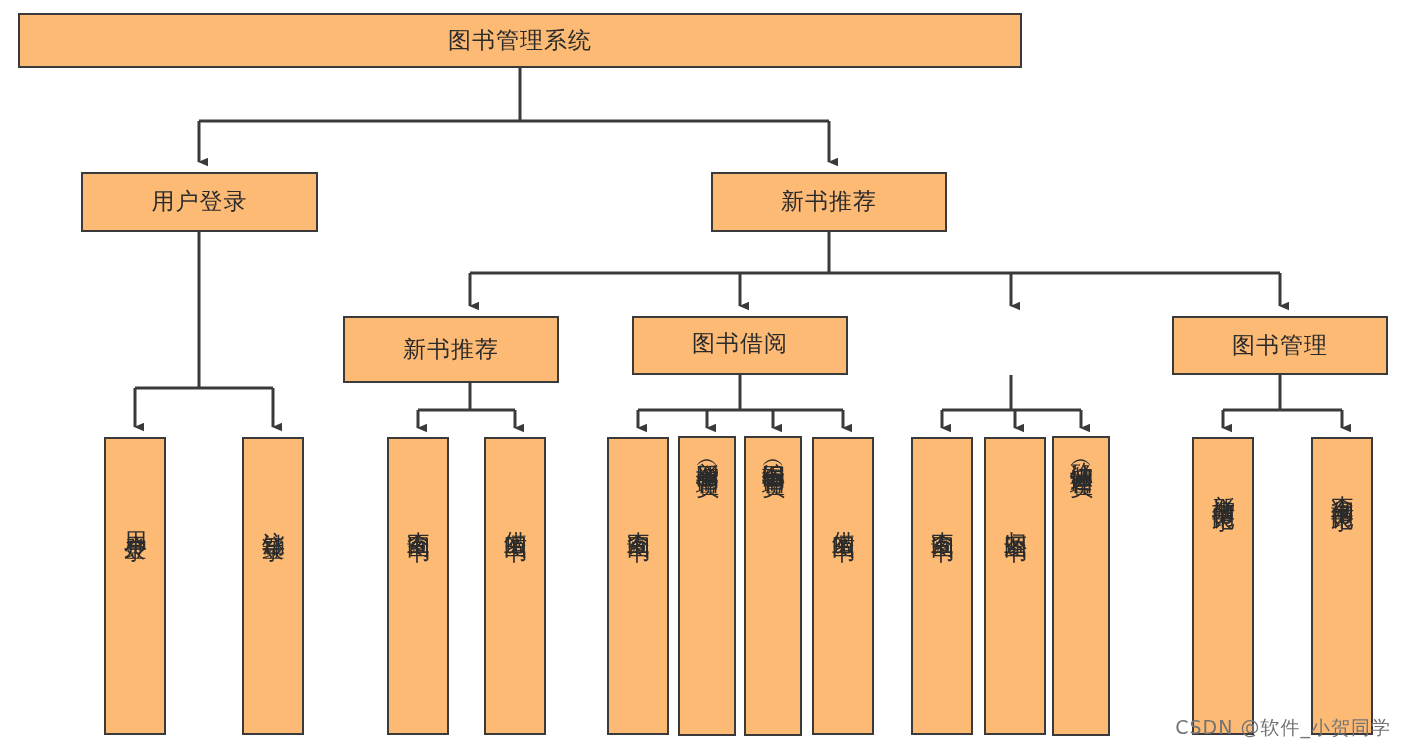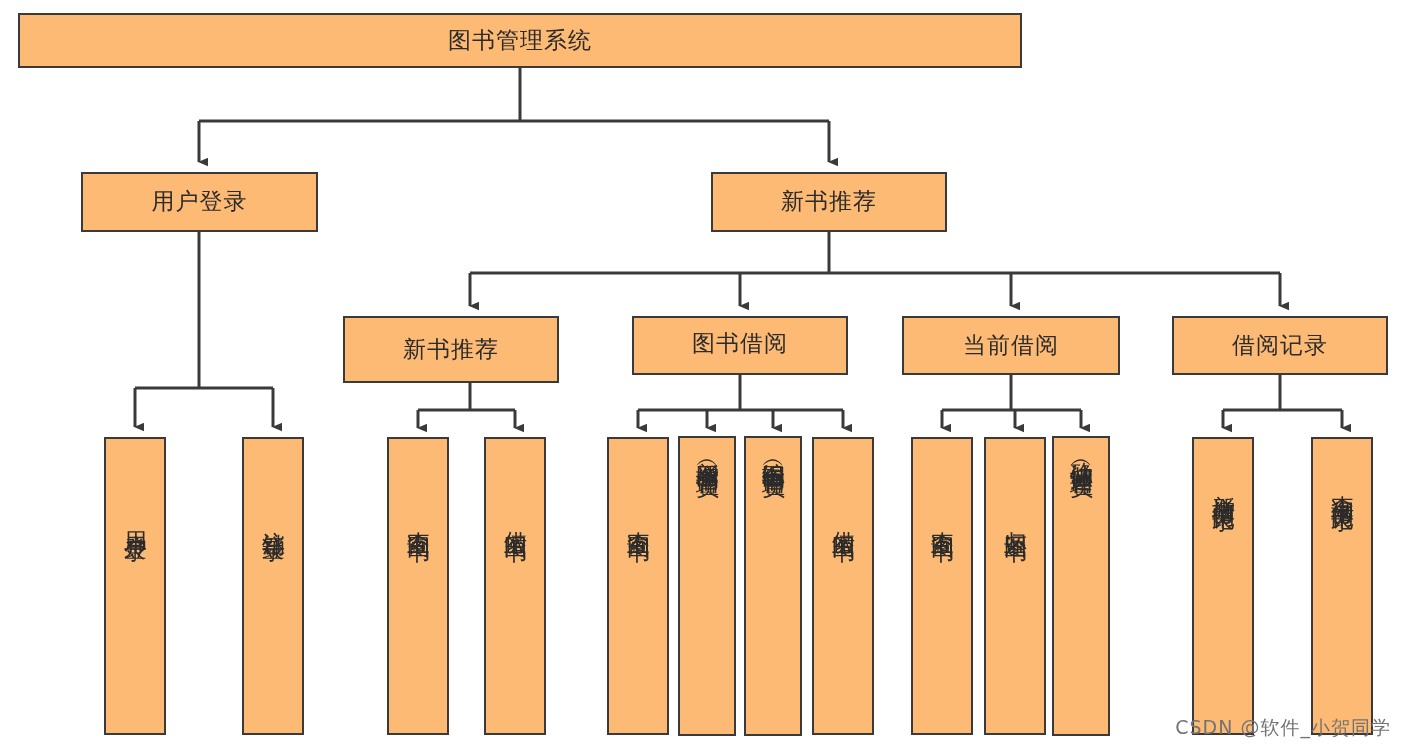--- a/index.html
+++ b/index.html
@@ -139,25 +139,22 @@
   <div class="node horiz" style="left:711px; top:172px; width:236px; height:60px;">
     <span class="label">新书推荐</span>
   </div>
 
   <div class="node horiz" style="left:343px; top:316px; width:216px; height:67px;">
     <span class="label">新书推荐</span>
   </div>
   <div class="node horiz" style="left:632px; top:316px; width:216px; height:59px;font-family:Liberation Mono, monospace;">
     <span class="label">图书借阅</span>
   </div>
-  <div class="node horiz" style="left:902px; top:316px; width:218px; height:59px;">
-    <span class="label">当前借阅</span>
-  </div>
   <div class="node horiz" style="left:1172px; top:316px; width:216px; height:59px;">
-    <span class="label">借阅记录</span>
+    <span class="label">图书管理</span>
   </div>
 
   <div class="node vert" style="left:104px; top:437px; width:62px; height:298px; padding-top:74px;">
     <span class="label">用户登录</span>
   </div>
   <div class="node vert" style="left:242px; top:437px; width:62px; height:298px; padding-top:74px;">
     <span class="label">注销登录</span>
   </div>
 
   <div class="node vert" style="left:387px; top:437px; width:62px; height:298px; padding-top:74px;">

